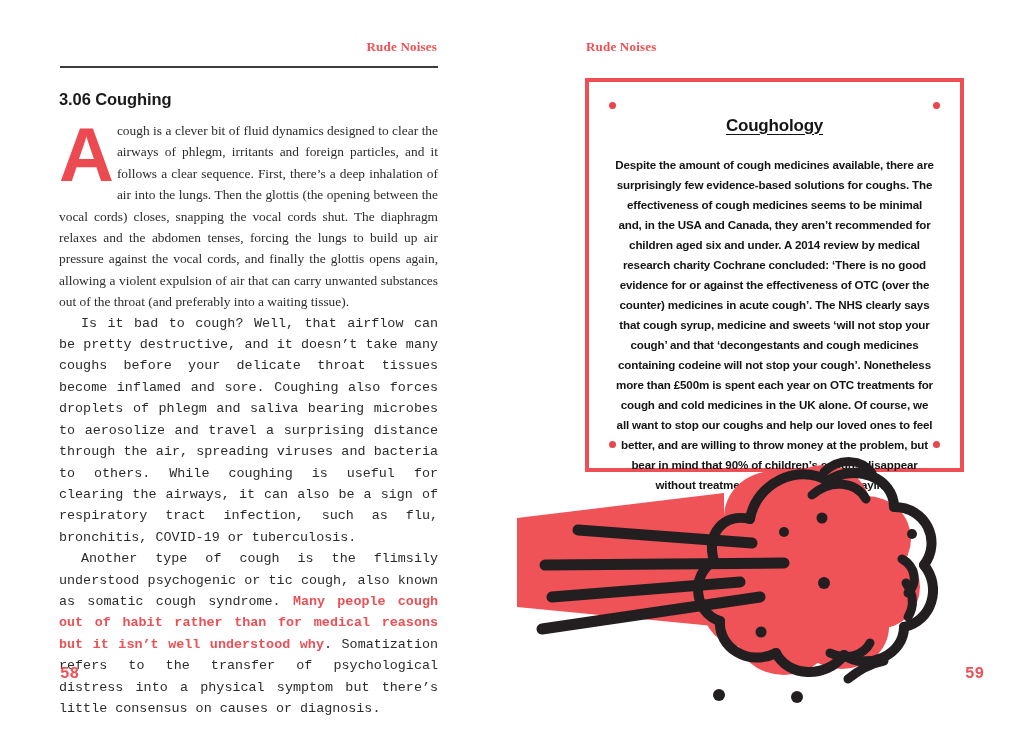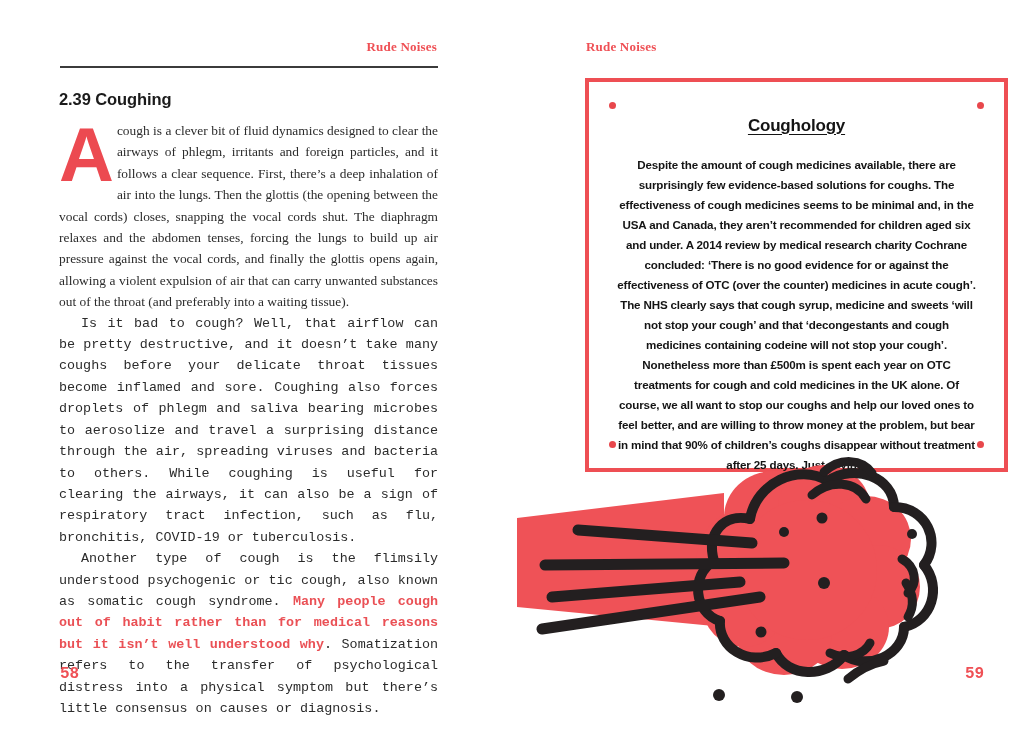--- a/index.html
+++ b/index.html
@@ -124,21 +124,21 @@
     color: #ef5055;
   }
   .folio-left { left: 60px; top: 665px; }
   .folio-right { left: 437px; top: 665px; padding-left: 16px; }
 
   
   .fact-box {
     position: absolute;
     left: 73px;
     top: 78px;
-    width: 423px;
+    width: 379px;
     height: 394px;
     box-sizing: border-box;
     border: 4.5px solid #ee4f54;
     background: #ffffff;
   }
   .fact-box-inner {
     position: absolute;
     inset: 3px;
     border: 1.5px solid #ffffff;
     box-sizing: border-box;
@@ -192,21 +192,21 @@
 <body>
 
 <div class="spread">
 
   <div class="page-left">
 
     <div class="running-head running-head-left">Rude Noises</div>
 
     <div class="head-rule"></div>
 
-    <h1 class="section-title">2.39 Coughing</h1>
+    <h1 class="section-title">3.06 Coughing</h1>
 
     <div class="body-col">
 
       <p class="para dropcap-para">
         <span class="dropcap">A</span><span>cough is a clever bit of fluid dynamics designed to clear the airways of phlegm, irritants and foreign particles, and it follows a clear sequence. First, there’s a deep inhalation of air into the lungs. Then the glottis (the opening between the vocal cords) closes, snapping the vocal cords shut. The diaphragm relaxes and the abdomen tenses, forcing the lungs to build up air pressure against the vocal cords, and finally the glottis opens again, allowing a violent expulsion of air that can carry unwanted substances out of the throat (and preferably into a waiting tissue).</span>
       </p>
 
       <p class="para"><span>Is it bad to cough? Well, that airflow can be pretty destructive, and it doesn’t take many coughs before your delicate throat tissues become inflamed and sore. Coughing also forces droplets of phlegm and saliva bearing microbes to aerosolize and travel a surprising distance through the air, spreading viruses and bacteria to others. While coughing is useful for clearing the airways, it can also be a sign of respiratory tract infection, such as flu, bronchitis, COVID-19 or tuberculosis.</span></p>
 
       <p class="para"><span>Another type of cough is the flimsily understood psychogenic or tic cough, also known as somatic cough syndrome. </span><span class="hl">Many people cough out of habit rather than for medical reasons but it isn’t well understood why</span><span>. Somatization refers to the transfer of psychological distress into a physical symptom but there’s little consensus on causes or diagnosis.</span></p>

